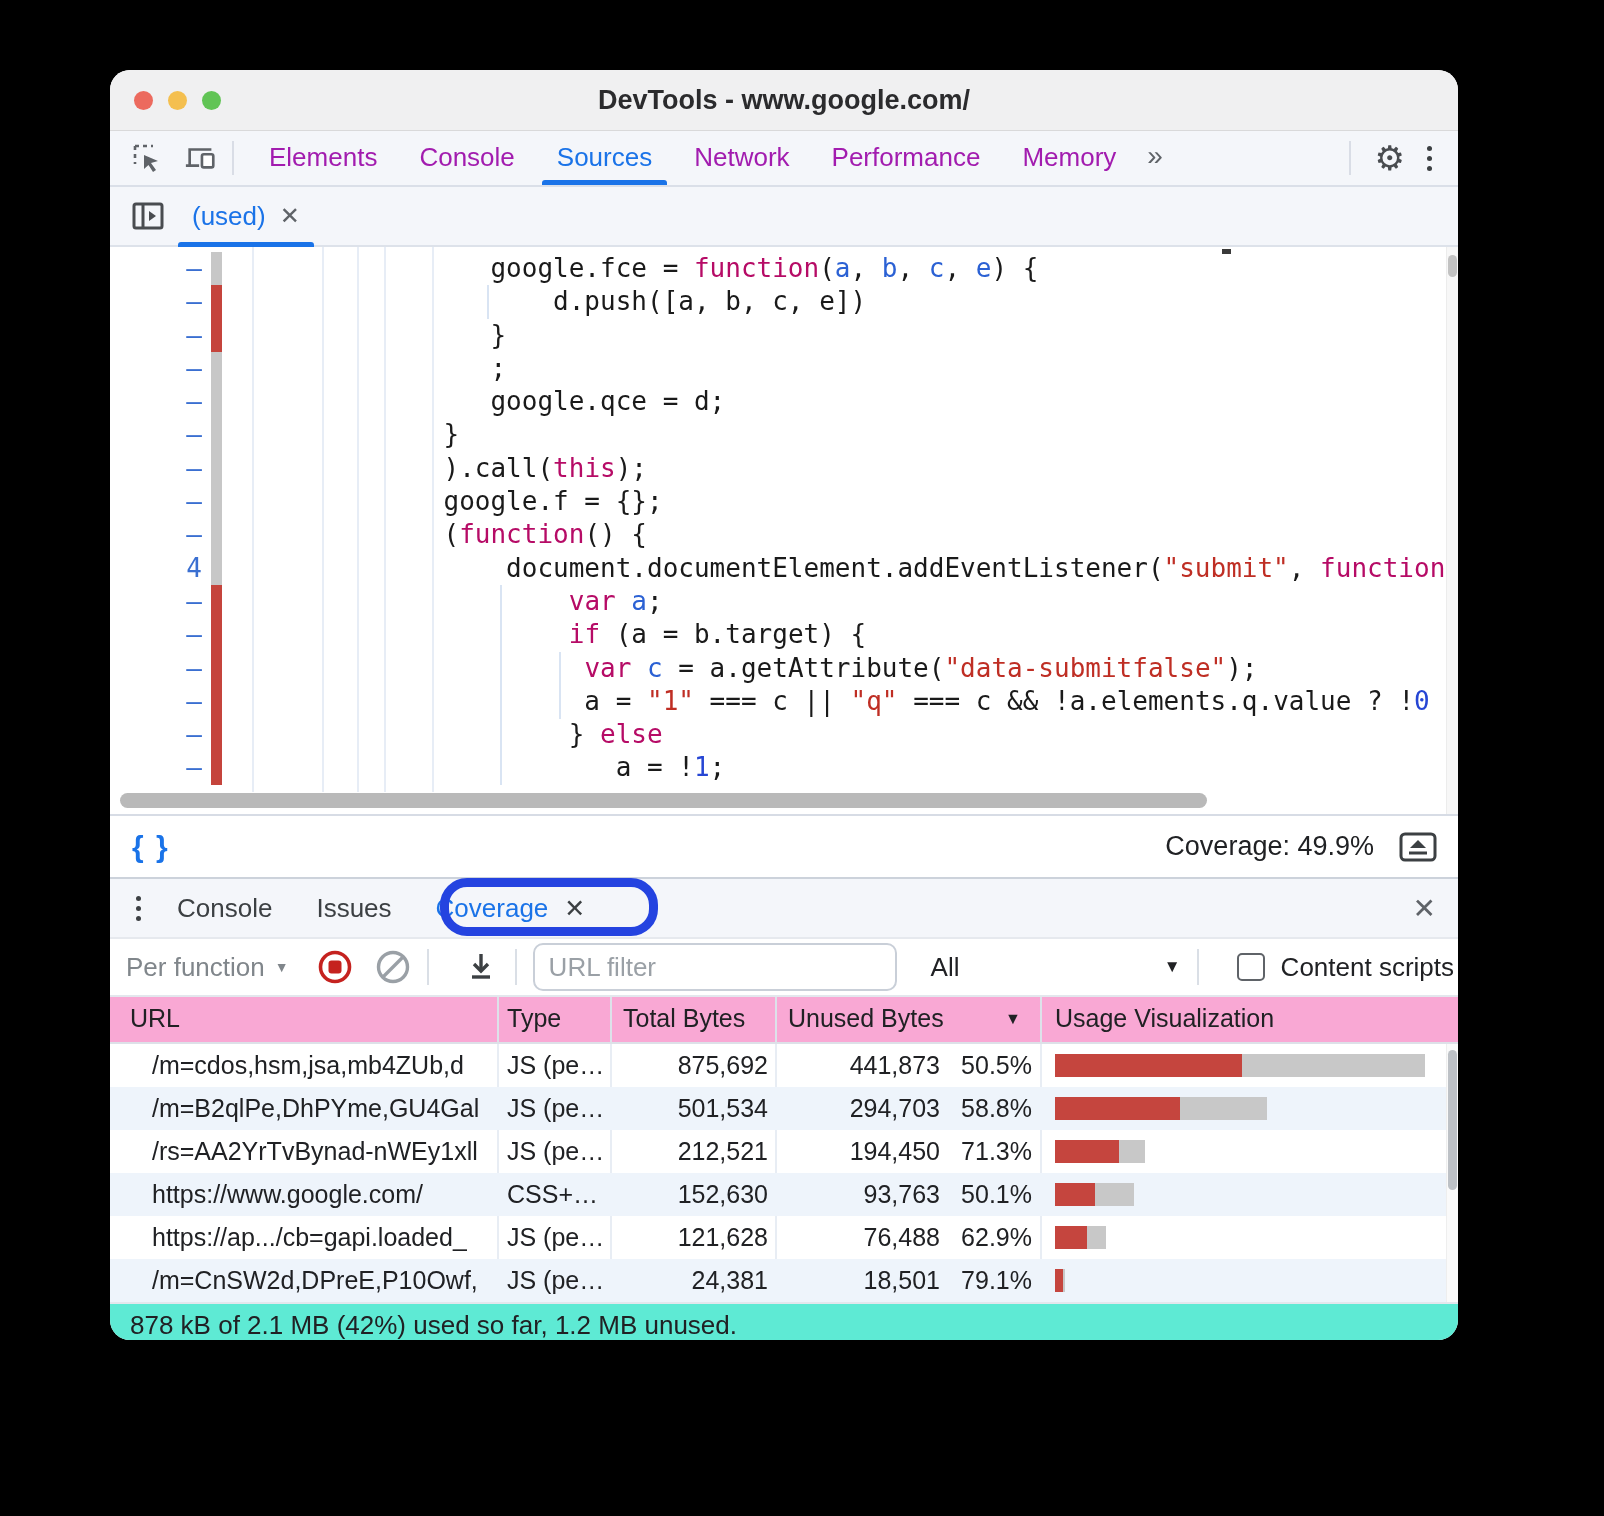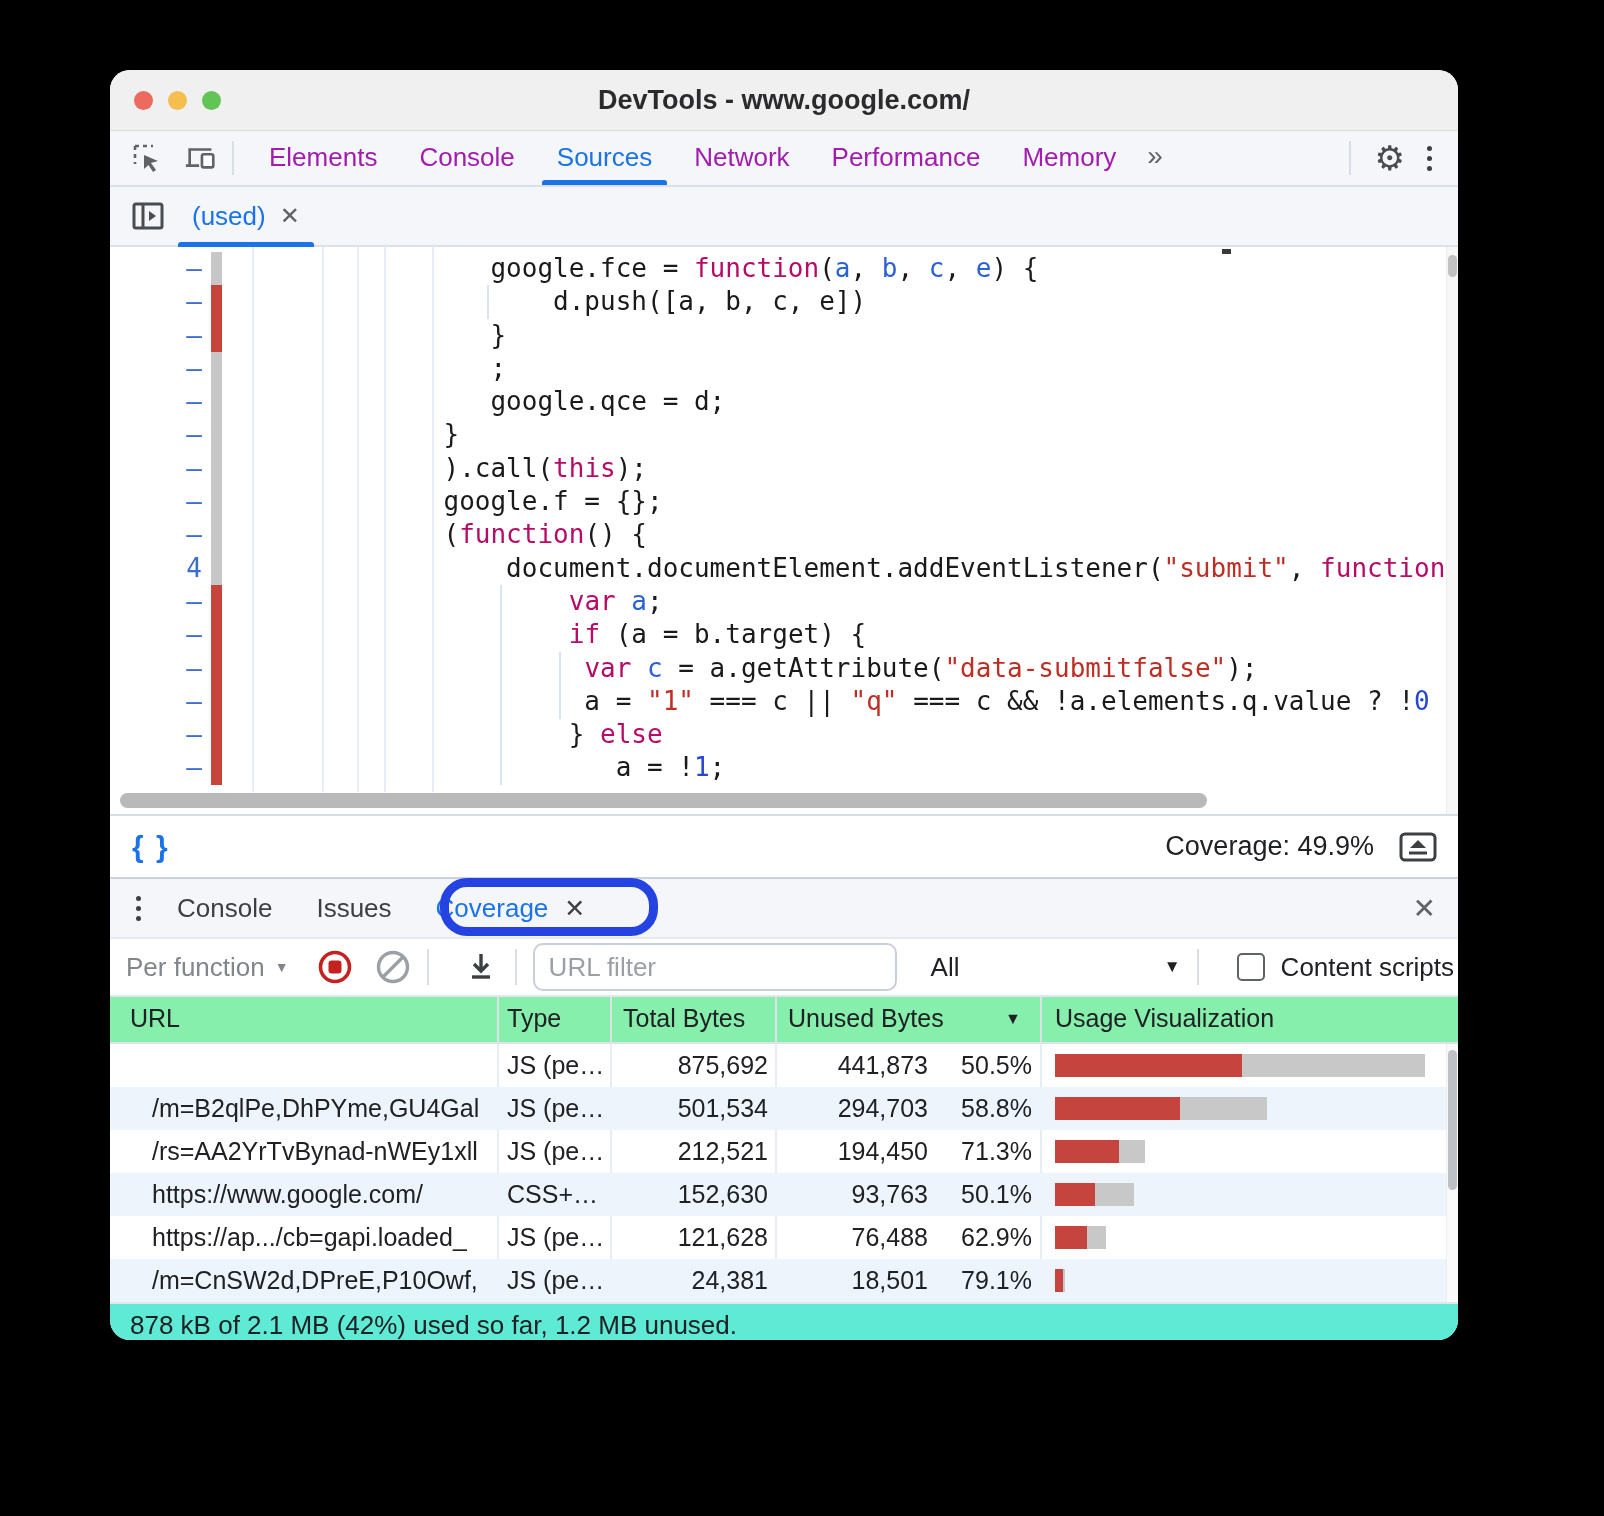--- a/index.html
+++ b/index.html
@@ -76,32 +76,32 @@
   .dl{margin-left:18px;}
   .tb-div{width:2px;height:36px;background:#dadfe6;margin:0 16px;flex:0 0 auto;}
   .url-filter{width:332px;height:44px;border:2px solid #c9cfd8;border-radius:10px;font-size:26px;color:#202124;padding:0 14px;font-family:"Liberation Sans",sans-serif;background:#fff;}
   .url-filter::placeholder{color:#9aa0a6;}
   .all-dd{display:flex;align-items:center;width:250px;margin-left:34px;font-size:26px;color:#202124;}
   .all-dd .arr{margin-left:auto;font-size:17px;color:#202124;}
   .cbx{width:24px;height:24px;border:2.5px solid #5f6368;border-radius:5px;margin-left:22px;flex:0 0 auto;}
   .cbx-label{margin-left:16px;font-size:26px;color:#202124;white-space:nowrap;}
   
   .cov-table{position:relative;background:#fff;}
-  .cth{position:relative;height:45px;background:#86efac;border-bottom:2px solid #dde1e8;font-size:25px;color:#202124;}
+  .cth{position:relative;height:45px;background:#f9a8d4;border-bottom:2px solid #dde1e8;font-size:25px;color:#202124;}
   .cth span{position:absolute;top:0;line-height:43px;white-space:nowrap;}
   .col-line{position:absolute;top:0;width:2px;background:#dde2ea;}
   .cth .col-line{height:45px;}
   .ct-body{position:relative;}
   .crow{position:relative;height:43px;font-size:25px;color:#202124;}
   .crow.alt{background:#eef4fb;}
   .crow span{position:absolute;line-height:43px;white-space:nowrap;}
   .c-url{left:42px;max-width:340px;overflow:hidden;}
   .c-type{left:397px;max-width:100px;overflow:hidden;}
   .c-total{right:690px;}
-  .c-unused{right:530px;}
+  .c-unused{right:518px;}
   .c-pct{right:426px;}
   .bar{position:absolute;left:945px;top:10px;height:23px;display:flex;}
   .bar i{display:block;height:100%;}
   .bar .r{background:#c5453e;}
   .bar .g{background:#c8c8c8;}
   .body-col-line{position:absolute;top:0;bottom:0;width:2px;background:#e8edf4;}
   .tbl-vtrack{position:absolute;right:0;top:0;bottom:0;width:11px;background:#fafafa;border-left:1px solid #eee;}
   .tbl-vthumb{position:absolute;right:1px;top:6px;width:9px;height:140px;border-radius:5px;background:#bdc1c6;}
   
   .cov-footer{height:42px;border-top:2px solid #e3e7ed;display:flex;align-items:center;font-size:26px;color:#202124;padding-left:20px;background:#5eead4;}
@@ -344,20 +344,21 @@
           <i class="col-line" style="left:500px"></i>
           <i class="col-line" style="left:665px"></i>
           <i class="col-line" style="left:930px"></i>
       </div>
       <div class="ct-body" id="table-body">
         <i class="body-col-line" style="left:387px"></i>
           <i class="body-col-line" style="left:500px"></i>
           <i class="body-col-line" style="left:665px"></i>
           <i class="body-col-line" style="left:930px"></i>
         <div class="crow">
+            <span class="c-url">/m=cdos,hsm,jsa,mb4ZUb,d</span>
             <span class="c-type">JS (pe…</span>
             <span class="c-total">875,692</span>
             <span class="c-unused">441,873</span>
             <span class="c-pct">50.5%</span>
             <span class="bar">
               <i class="r" style="width: 187px;"></i>
               <i class="g" style="width: 183px;"></i>
             </span>
           </div>
           <div class="crow alt">

